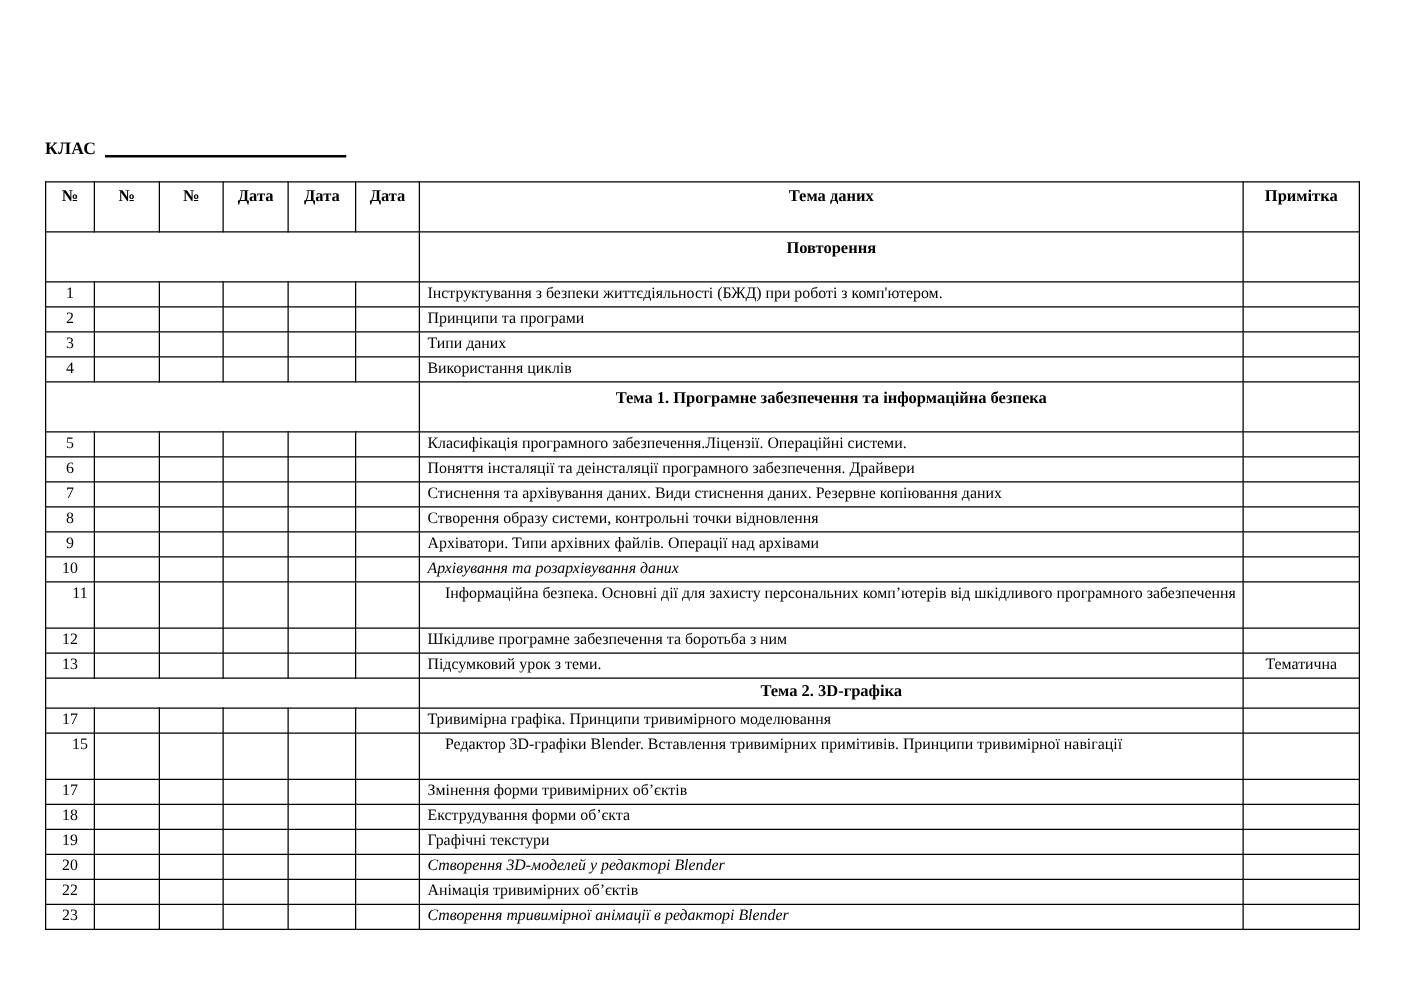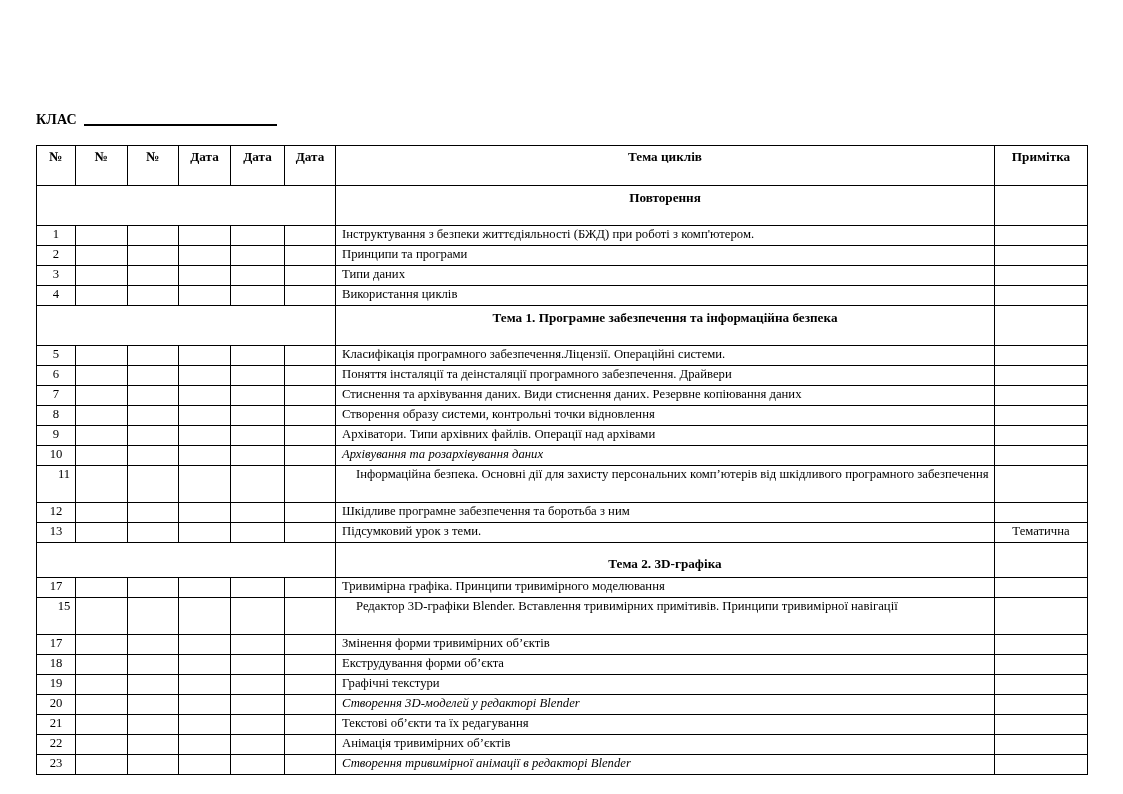--- a/index.html
+++ b/index.html
@@ -92,21 +92,21 @@
   .section-row .section-title {
     text-align: center;
     font-weight: bold;
     font-size: 13.2px;
     padding-top: 4px;
   }
   .section-row.compact td {
     height: 20px;
   }
   .section-row.compact .section-title {
-    padding-top: 13px;
+    padding-top: 2px;
   }
 
   
   .lesson-row td {
     height: 17px;
   }
   .lesson-row .num {
     text-align: center;
     font-size: 12.7px;
   }
@@ -147,21 +147,21 @@
         <col class="c-note">
     </colgroup>
     <thead>
       <tr class="hdr">
         <td>№</td>
         <td>№</td>
         <td>№</td>
         <td>Дата</td>
         <td>Дата</td>
         <td>Дата</td>
-        <td>Тема циклів</td>
+        <td>Тема даних</td>
         <td>Примітка</td>
       </tr>
     </thead>
     <tbody id="table-body">
         <tr class="section-row">
           <td colspan="6"></td>
           <td class="section-title">Повторення</td>
           <td></td>
         </tr>
         <tr class="lesson-row">
@@ -358,30 +358,20 @@
           <td class="num">20</td>
           <td></td>
           <td></td>
           <td></td>
           <td></td>
           <td></td>
           <td class="topic italic">Створення 3D-моделей у редакторі Blender</td>
           <td class="note"></td>
         </tr>
         <tr class="lesson-row">
-          <td class="num">21</td>
-          <td></td>
-          <td></td>
-          <td></td>
-          <td></td>
-          <td></td>
-          <td class="topic">Текстові об’єкти та їх редагування</td>
-          <td class="note"></td>
-        </tr>
-        <tr class="lesson-row">
           <td class="num">22</td>
           <td></td>
           <td></td>
           <td></td>
           <td></td>
           <td></td>
           <td class="topic">Анімація тривимірних об’єктів</td>
           <td class="note"></td>
         </tr>
         <tr class="lesson-row">

